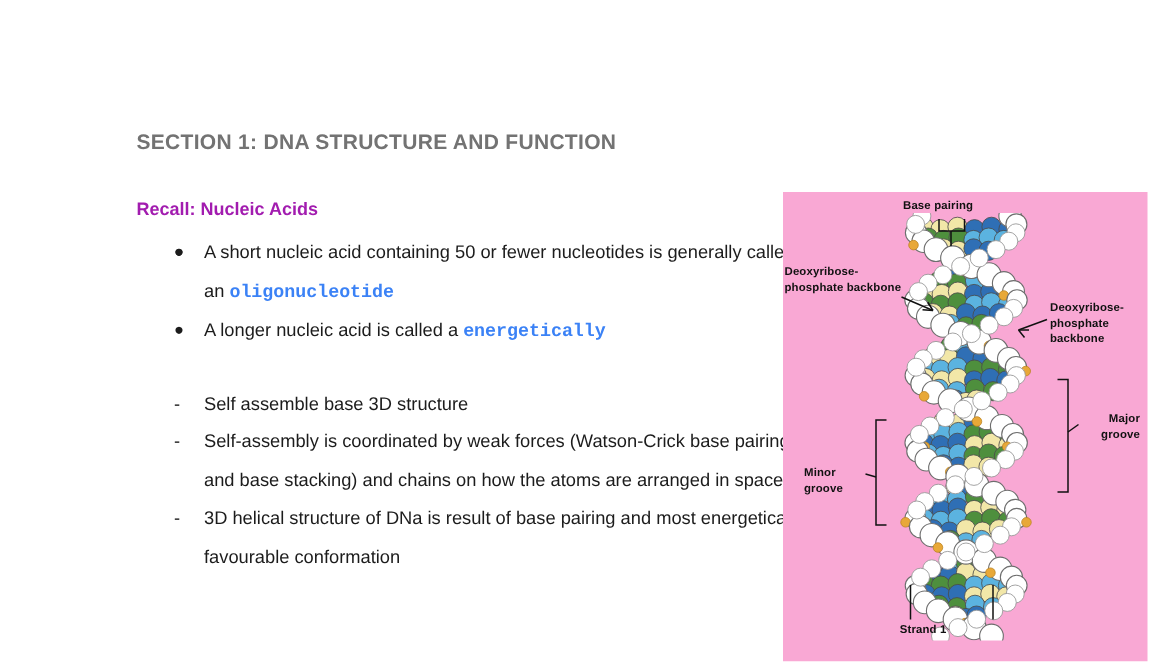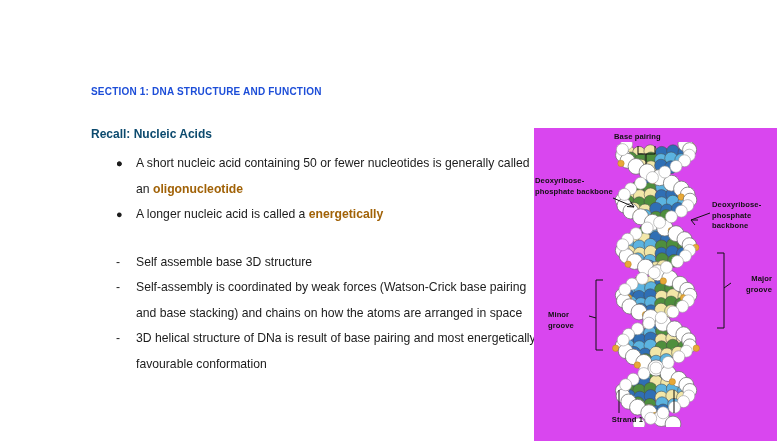--- a/index.html
+++ b/index.html
@@ -24,33 +24,33 @@
 
   
   #text-column {
     position: absolute;
     left: 91px;
     top: 86px;
     width: 450px;
   }
 
   .section-heading {
-    font-size: 10px;
+    font-size: 14px;
     font-weight: 700;
     letter-spacing: 0.2px;
-    color: #1d4ed8;
+    color: #737373;
     margin: 0 0 30px 0;
     white-space: nowrap;
   }
   .section-heading .num { font-weight: 700; }
 
   .subheading {
     font-size: 12px;
     font-weight: 700;
-    color: #0c4a6e;
+    color: #a21caf;
     margin: 0 0 10px 0;
   }
 
   ul.bullet-list, ul.dash-list {
     list-style: none;
     margin: 0;
     padding: 0;
   }
   ul.bullet-list li, ul.dash-list li {
     position: relative;
@@ -70,30 +70,30 @@
   }
   ul.dash-list li .marker {
     position: absolute;
     left: 25px;
     top: 0;
     font-size: 12.2px;
     line-height: 25.5px;
     color: #1c1c1c;
   }
   .spacer-gap { height: 22px; }
-  b, strong { font-weight: 700; color: #a16207; }
+  b, strong { font-weight: 700; color: #3b82f6; font-family: Liberation Mono, monospace; }
 
   
   #figure {
     position: absolute;
-    left: 534px;
+    left: 522px;
     top: 128px;
     width: 243px;
     height: 313px;
-    background: #d946ef;
+    background: #f9a8d4;
   }
   #figure .fig-label {
     position: absolute;
     font-size: 7.6px;
     font-weight: 700;
     line-height: 10.5px;
     color: #111111;
     letter-spacing: 0.1px;
   }
   .lbl-base-pairing { left: 80px;  top: 4px;  width: 80px; text-align: left; }

